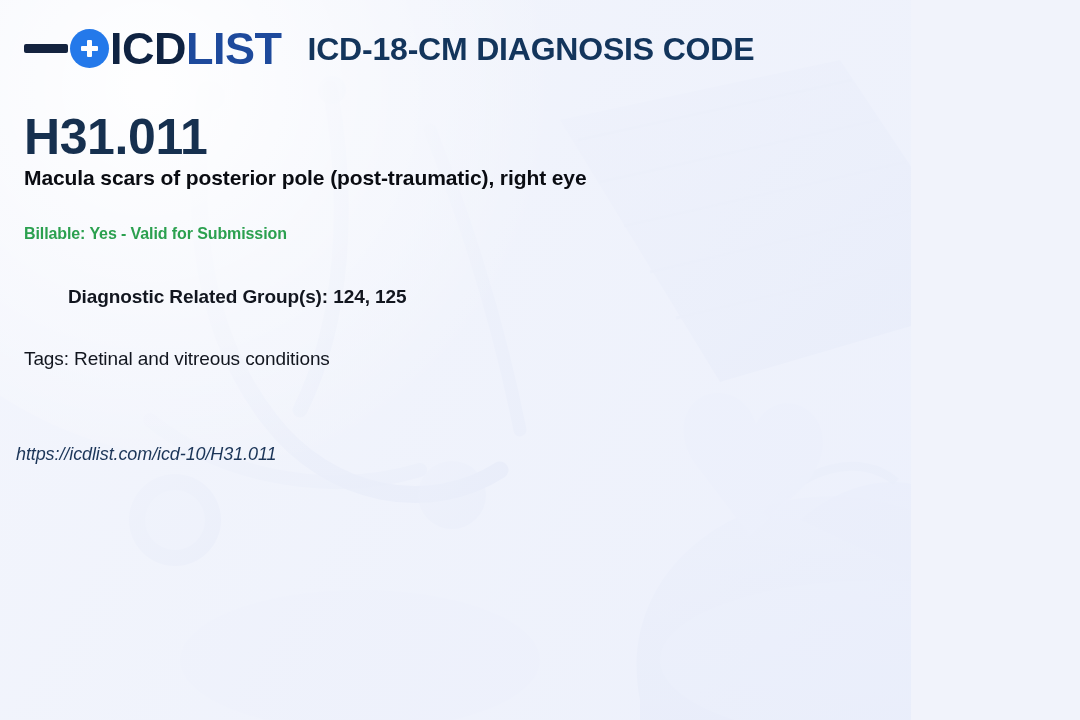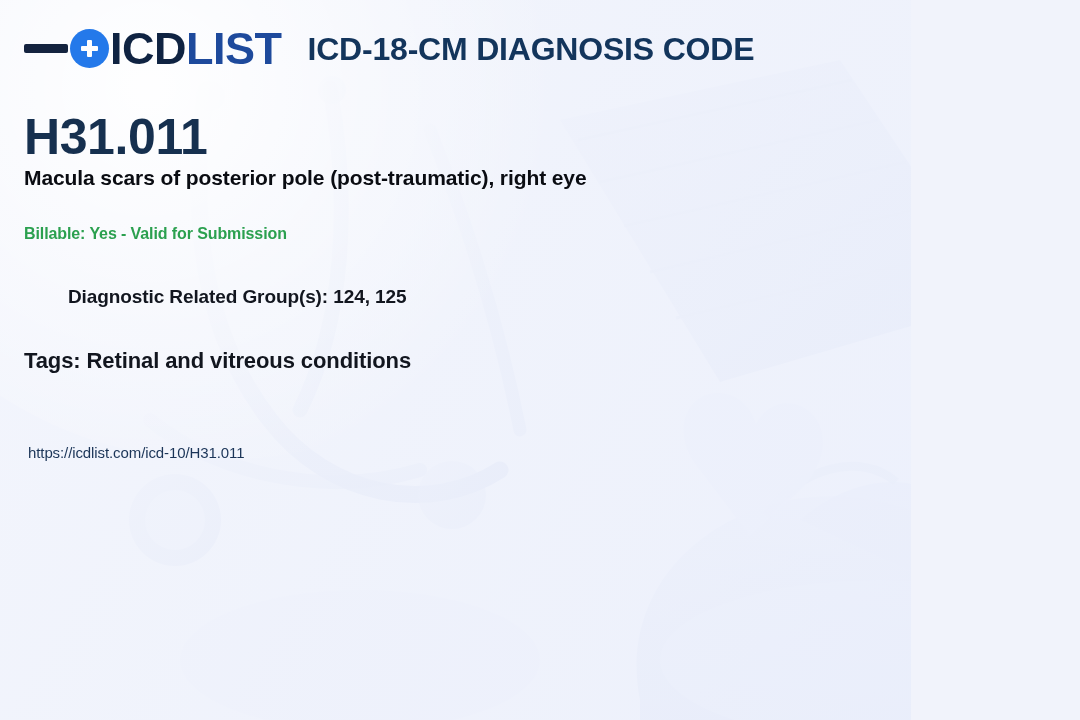--- a/index.html
+++ b/index.html
@@ -171,35 +171,36 @@
     font-weight: 700;
     color: #12161f;
     letter-spacing: -0.1px;
     line-height: 1.2;
     margin-left: 36px;
   }
   .tags {
     position: absolute;
     left: 24px;
     top: 348px;
-    font-size: 22px;
-    font-weight: 700;
+    font-size: 19px;
+    font-weight: 400;
     color: #12161f;
     letter-spacing: -0.1px;
     line-height: 1.2;
   }
   .url {
     position: absolute;
-    left: 28px;
+    left: 16px;
     top: 444px;
-    font-size: 15px;
+    font-size: 18px;
     font-weight: 400;
     color: #1b3558;
     letter-spacing: -0.1px;
     line-height: 1.2;
+    font-style: italic;
   }
 
   .watermark {
     position: absolute;
     right: 34px;
     bottom: 28px;
     font-size: 51px;
     font-weight: 700;
     color: #10284c;
     letter-spacing: -1.6px;

